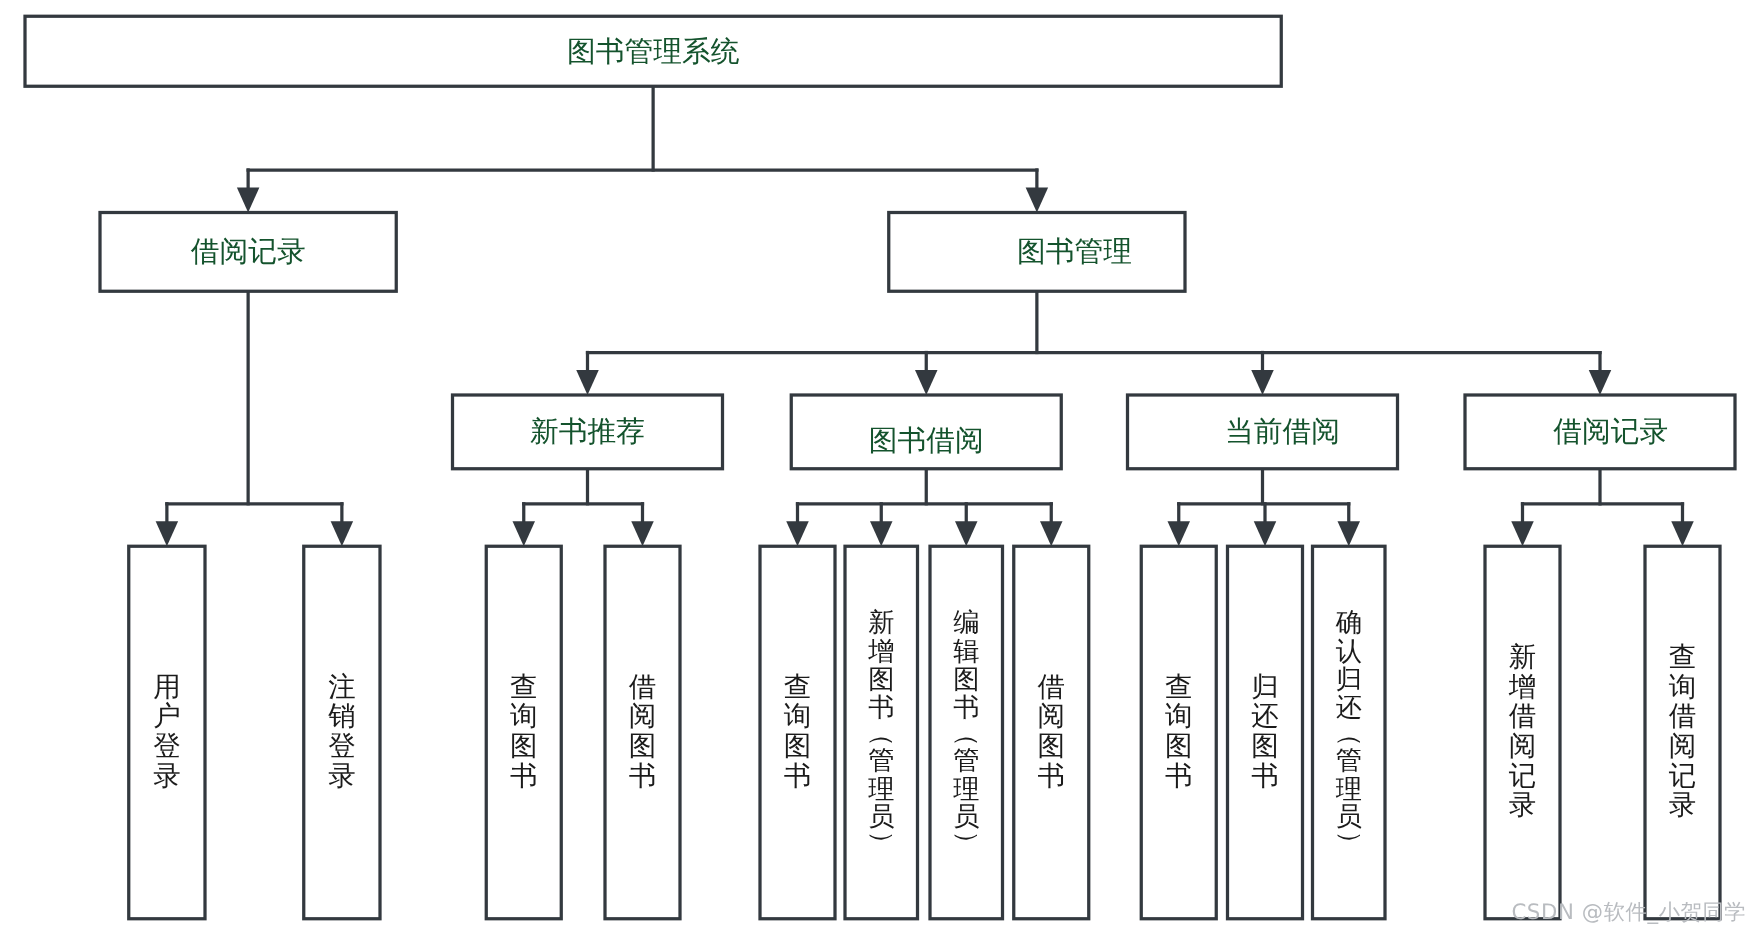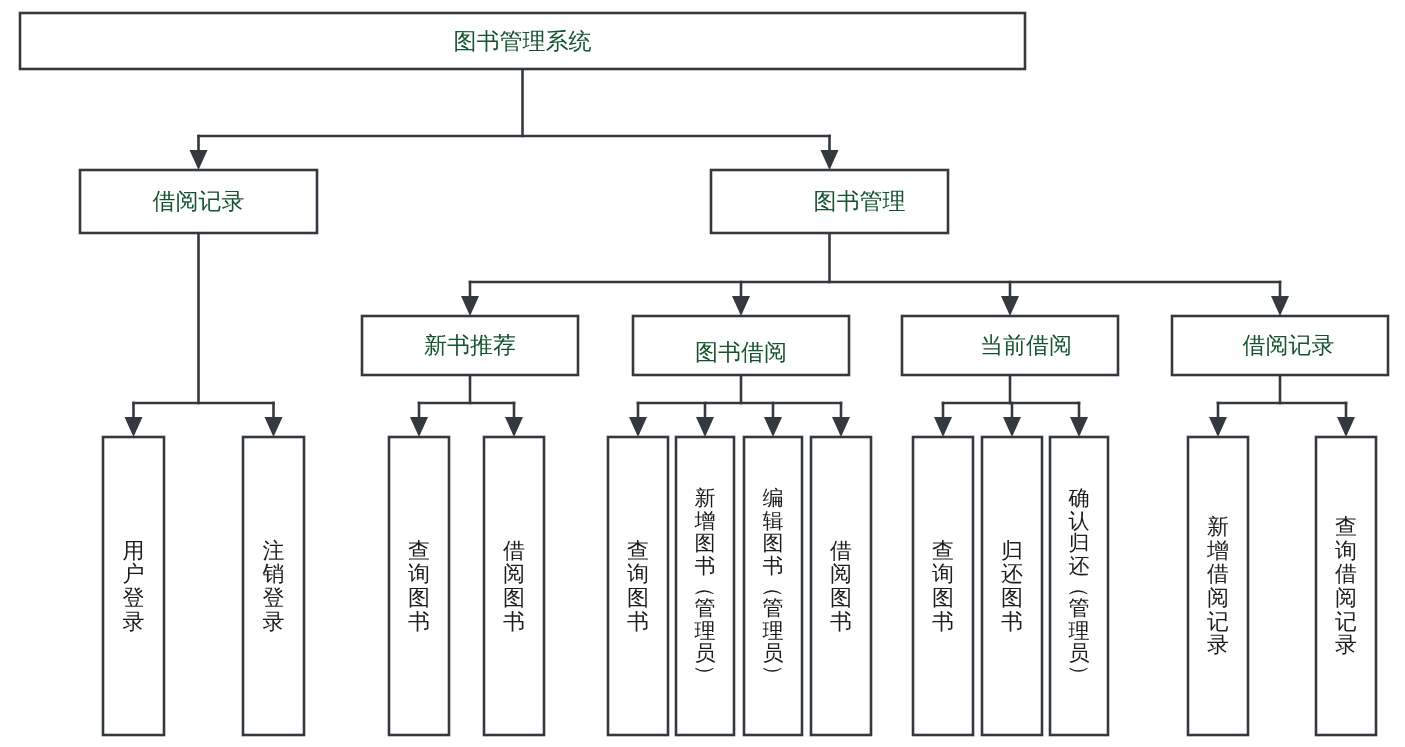--- a/index.html
+++ b/index.html
@@ -278,13 +278,14 @@
       </div>
       <div class="vlabel-wrap" style="left: 1316px; top: 437px; width: 60px; height: 298px;">
         <span>查</span>
         <span>询</span>
         <span>借</span>
         <span>阅</span>
         <span>记</span>
         <span>录</span>
       </div>
     </div>
+  <div class="watermark-text">CSDN @软件_小贺同学</div>
 </div>
 
 </body></html>

